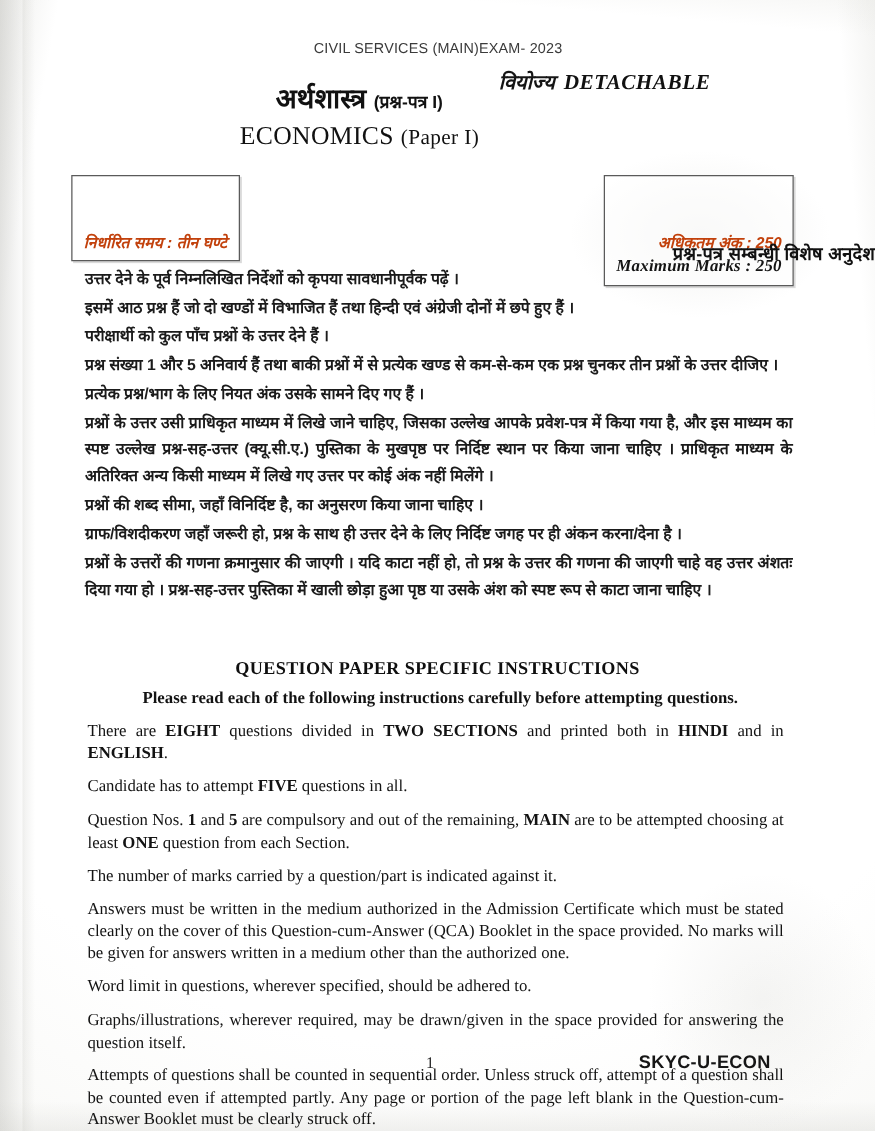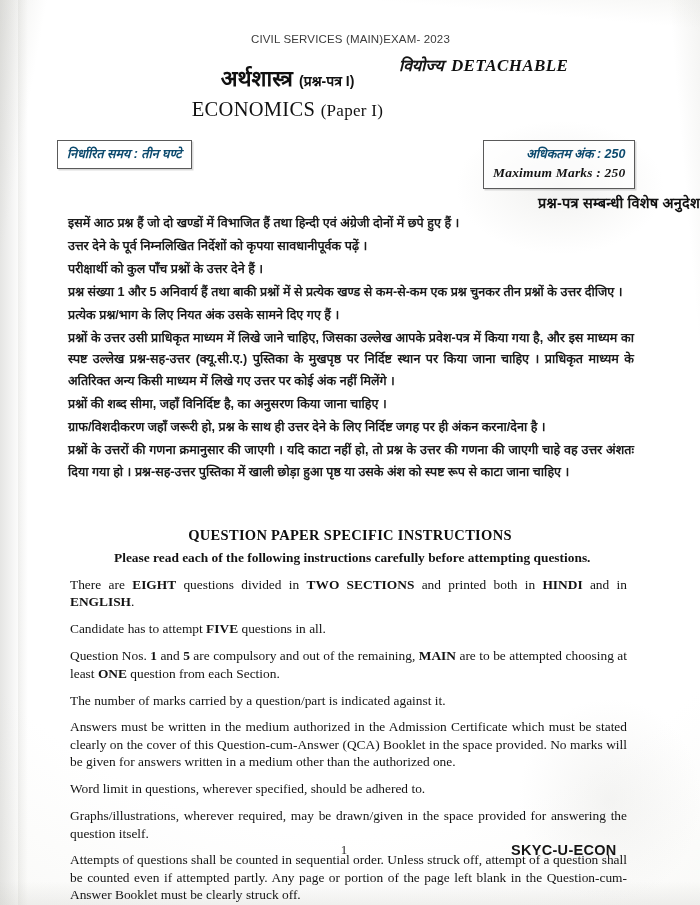--- a/index.html
+++ b/index.html
@@ -159,21 +159,22 @@
   .info-box.right {
     left: 483px;
     top: 140px;
     text-align: right;
   }
   .info-hi {
     font-family: "Liberation Sans", "DejaVu Sans", sans-serif;
     font-size: 12.5px;
     font-style: italic;
     font-weight: bold;
-    color: #0c4a6e;
+    color: #c2410c;
+    margin-top: 40px;
   }
   .info-en {
     font-size: 13.5px;
     font-style: italic;
     font-weight: bold;
     color: #141414;
     letter-spacing: 0.2px;
   }
 
   
@@ -297,22 +298,22 @@
   </div>
 
   <div class="info-box right">
     <div class="info-hi">अधिकतम अंक : 250</div>
     <div class="info-en">Maximum Marks : 250</div>
   </div>
 
   <div class="hi-heading">प्रश्न-पत्र सम्बन्धी विशेष अनुदेश</div>
 
   <div class="hi-body">
+    <p class="noj">उत्तर देने के पूर्व निम्नलिखित निर्देशों को कृपया सावधानीपूर्वक पढ़ें ।</p>
     <p class="noj">इसमें <b style="font-weight:bold">आठ</b> प्रश्न हैं जो <b style="font-weight:bold">दो</b> <b style="font-weight:bold">खण्डों</b> में विभाजित हैं तथा <b style="font-weight:bold">हिन्दी</b> एवं <b style="font-weight:bold">अंग्रेजी</b> <b style="font-weight:bold">दो</b>नों में छपे हुए हैं ।</p>
-    <p class="noj">उत्तर देने के पूर्व निम्नलिखित निर्देशों को कृपया सावधानीपूर्वक पढ़ें ।</p>
     <p class="noj">परीक्षार्थी  को कुल <b style="font-weight:bold">पाँच</b> प्रश्नों के उत्तर देने हैं ।</p>
     <p>प्रश्न संख्या 1 और 5 अनिवार्य हैं तथा बाकी प्रश्नों में से प्रत्येक खण्ड से कम-से-कम <b style="font-weight:bold">एक</b> प्रश्न चुनकर <b style="font-weight:bold">तीन</b> प्रश्नों के उत्तर दीजिए ।</p>
     <p class="noj">प्रत्येक प्रश्न/भाग के लिए नियत अंक उसके सामने दिए गए हैं ।</p>
     <p>प्रश्नों के उत्तर उसी प्राधिकृत माध्यम में लिखे जाने चाहिए, जिसका उल्लेख आपके प्रवेश-पत्र में किया गया है, और इस माध्यम का स्पष्ट उल्लेख प्रश्न-सह-उत्तर (क्यू.सी.ए.) पुस्तिका के मुखपृष्ठ पर निर्दिष्ट स्थान पर किया जाना चाहिए । प्राधिकृत माध्यम के अतिरिक्त अन्य किसी माध्यम में लिखे गए उत्तर पर कोई अंक नहीं मिलेंगे ।</p>
     <p class="noj">प्रश्नों की शब्द सीमा, जहाँ विनिर्दिष्ट है, का अनुसरण किया जाना चाहिए ।</p>
     <p>ग्राफ/विशदीकरण जहाँ जरूरी हो, प्रश्न के साथ ही उत्तर देने के लिए निर्दिष्ट जगह पर ही अंकन करना/देना है ।</p>
     <p>प्रश्नों के उत्तरों की गणना क्रमानुसार की जाएगी । यदि काटा नहीं हो, तो प्रश्न के उत्तर की गणना की जाएगी चाहे वह उत्तर अंशतः दिया गया हो । प्रश्न-सह-उत्तर पुस्तिका में खाली छोड़ा हुआ पृष्ठ या उसके अंश को स्पष्ट रूप से काटा जाना चाहिए ।</p>
   </div>
 
   <div class="en-heading">QUESTION PAPER SPECIFIC INSTRUCTIONS</div>

